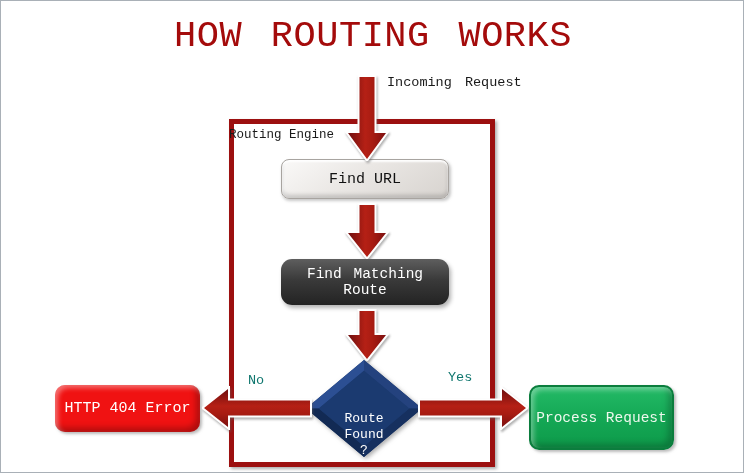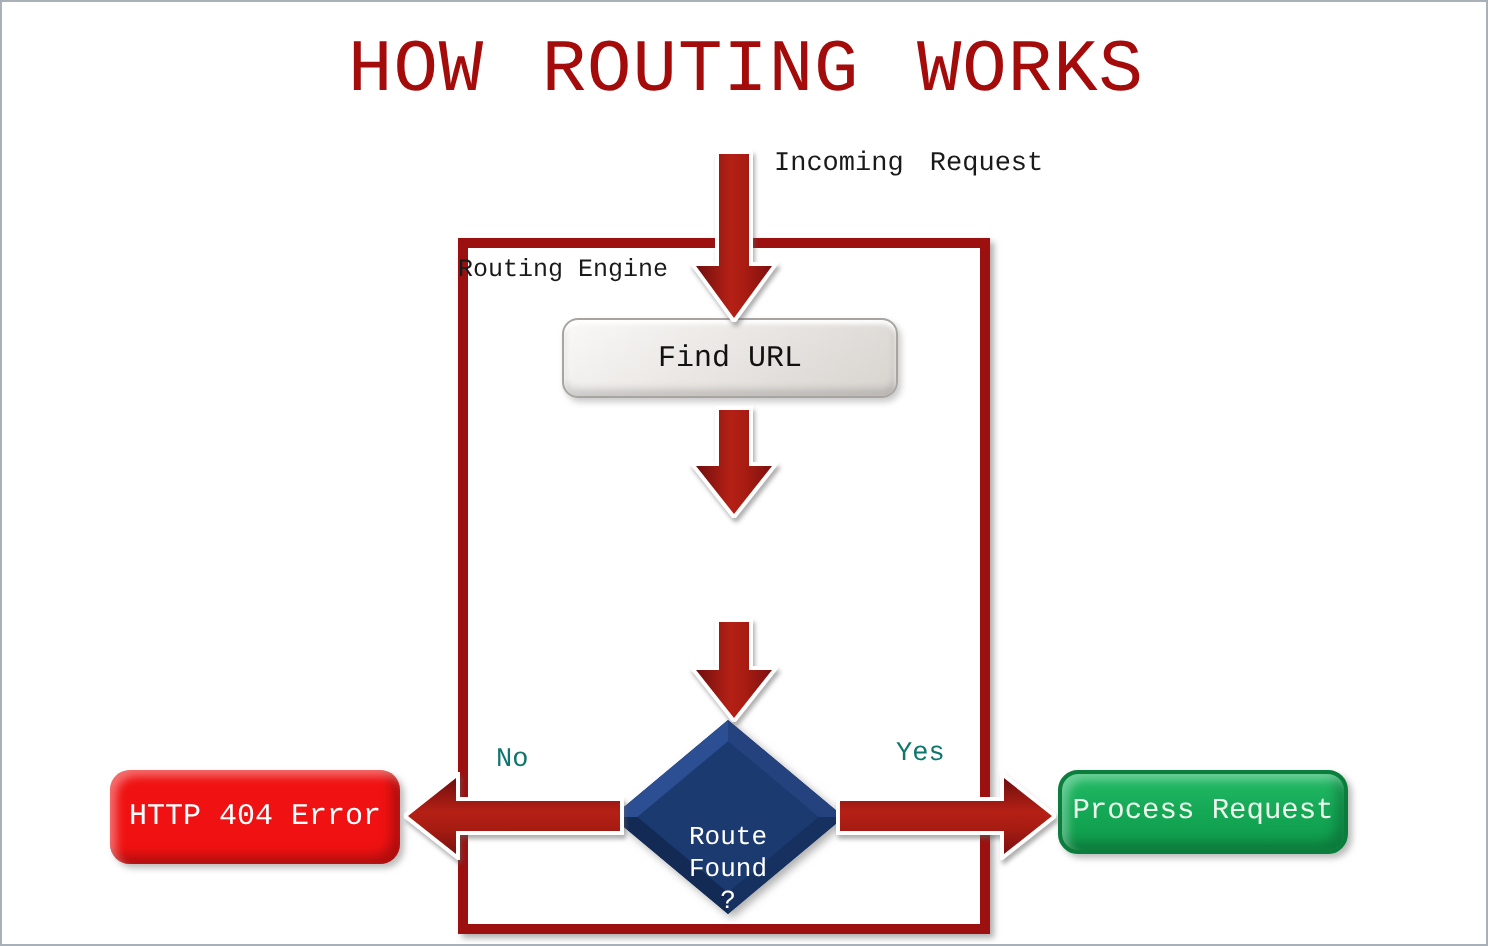--- a/index.html
+++ b/index.html
@@ -43,21 +43,21 @@
   }
   #http404-node{
     left:54px;top:384px;width:145px;height:47px;border-radius:10px;
     background:#f01212;
     box-shadow:inset 3px 3px 5px rgba(255,255,255,.4),
                inset -4px -4px 6px rgba(0,0,0,.28),
                2px 2px 3px rgba(120,120,120,.5);
     font-size:15px;color:#fff;
   }
   #process-node{
-    left:528px;top:384px;width:145px;height:42px;border-radius:10px;
+    left:528px;top:384px;width:145px;height:65px;border-radius:10px;
     border:2px solid #0b7d3d;
     background:linear-gradient(180deg,#23ba66 0%,#14a855 50%,#0e9a4a 100%);
     box-shadow:inset 3px 3px 5px rgba(255,255,255,.35),
                inset -4px -4px 6px rgba(0,0,0,.22),
                2px 2px 3px rgba(120,120,120,.5);
     font-size:14.5px;color:#edf8ed;
   }
   #decision{left:303px;top:358px;width:120px;height:100px;}
   #decision svg{filter:drop-shadow(2px 2px 2px rgba(110,110,110,.55));}
   #decision-text{
@@ -104,20 +104,23 @@
   <div id="engine-label" class="abs">Routing Engine</div>
 
   <div id="parse-node" class="abs node">
     <span>Find URL</span>
   </div>
 
   <svg class="abs arrow" style="left:344px;top:202px" width="44" height="56" viewBox="0 0 44 56">
     <polygon points="14.5,2 29.5,2 29.5,30 41,30 22,54 3,30 14.5,30" fill="url(#gradRedV)" stroke="#ffffff" stroke-width="4" paint-order="stroke"></polygon>
   </svg>
 
+  <div id="find-node" class="abs node">
+    <span>Find Matching Route</span>
+  </div>
 
   <svg class="abs arrow" style="left:344px;top:308px" width="44" height="52" viewBox="0 0 44 52">
     <polygon points="14.5,2 29.5,2 29.5,26 41,26 22,50 3,26 14.5,26" fill="url(#gradRedV)" stroke="#ffffff" stroke-width="4" paint-order="stroke"></polygon>
   </svg>
 
   <div id="decision" class="abs">
     <svg width="120" height="100" viewBox="0 0 120 100">
       <polygon points="60,1 118,49.5 60,98 2,49.5" fill="#1b3a70"></polygon>
       <polygon points="60,1 2,49.5 14.8,49.5 60,11.7" fill="#2c4f93"></polygon>
       <polygon points="60,1 118,49.5 105.2,49.5 60,11.7" fill="#24427e"></polygon>

